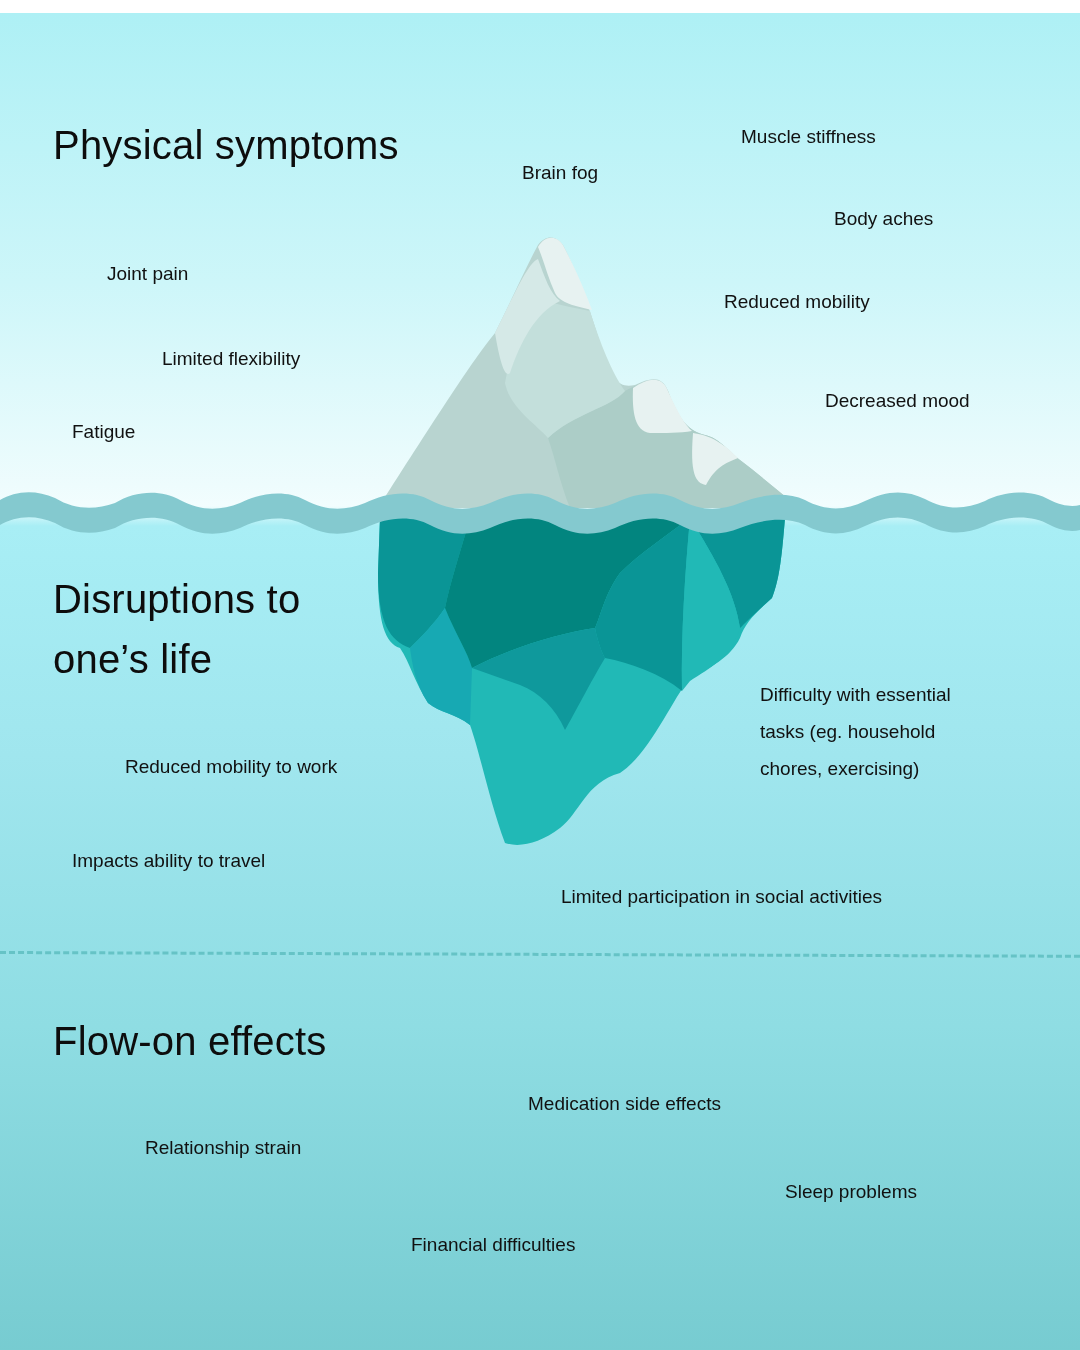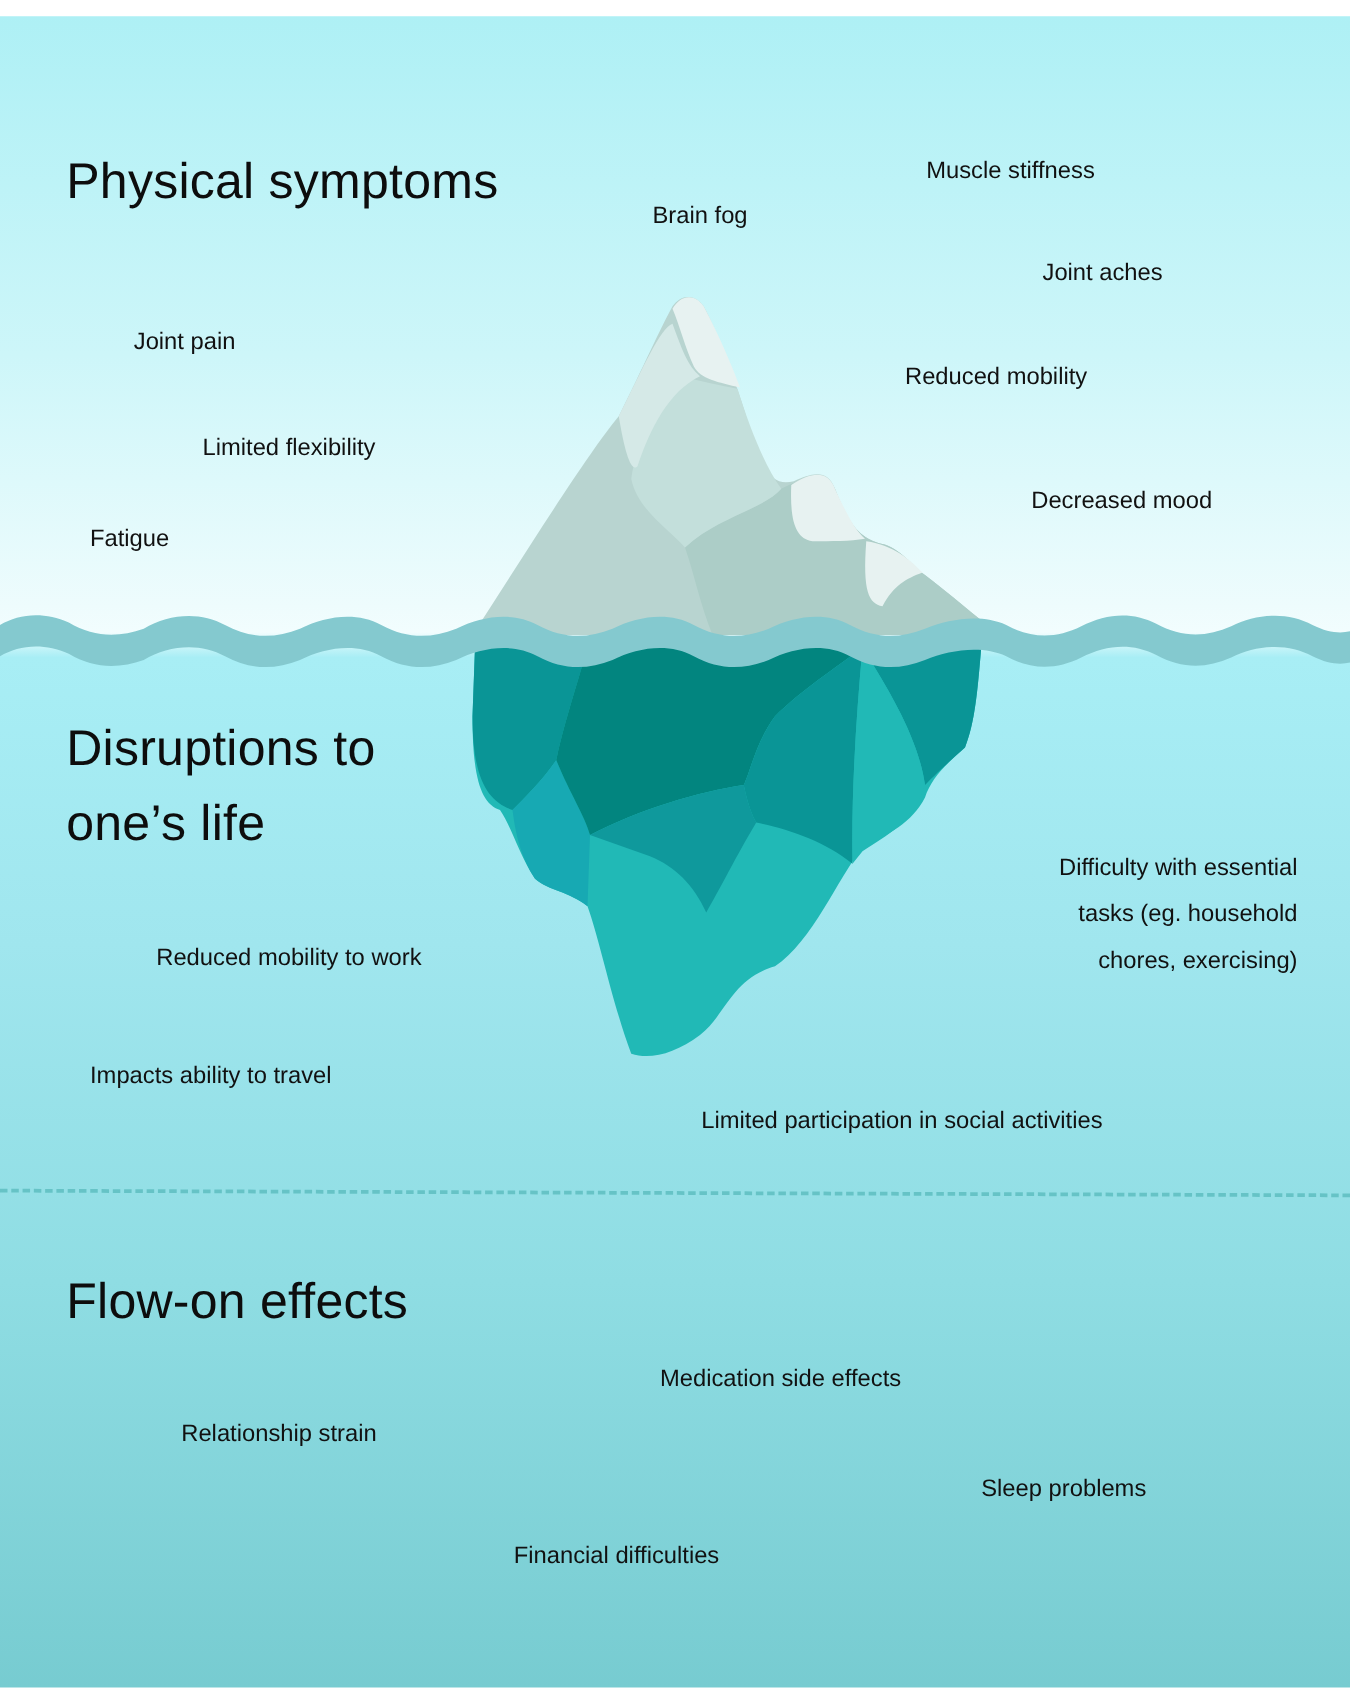--- a/index.html
+++ b/index.html
@@ -23,21 +23,21 @@
       letter-spacing: 0.2px;
       white-space: nowrap;
     }
     .item {
       position: absolute;
       font-size: 19px;
       line-height: 37px;
       color: #111;
       white-space: nowrap;
     }
-    .item.center { text-align: right; }
+    .item.center { text-align: left; }
     .divider {
       position: absolute; left: 0; top: 938px; width: 1080px; height: 0;
       border-top: 3px dashed #66c3c6;
       transform: rotate(0.2deg);
       transform-origin: left;
     }
   </style>
 </head>
 <body>
 
@@ -78,21 +78,21 @@
                L1080,517
                C1072,519 1062,518 1050,512 C1030,501 1005,503 985,513 C965,522 945,522 925,511 C905,501 885,503 865,513 C845,523 825,523 805,512 C785,503 760,507 740,515 C720,523 700,523 680,512 C660,501 635,505 615,515 C595,523 575,523 555,512 C535,501 510,505 490,515 C470,523 450,523 430,512 C410,501 385,505 365,515 C345,523 325,523 305,512 C285,501 260,505 240,515 C220,523 200,523 180,512 C160,501 135,503 115,515 C95,522 75,522 55,510 C35,501 15,503 0,512 Z" fill="#84c9cf"></path>
     </g>
   </svg>
 
   <div class="divider"></div>
 
   <div class="heading" style="left:53px; top:102px;">Physical symptoms</div>
   <div class="item" style="left:522px; top:141px;">Brain fog</div>
   <div class="item" style="left:741px; top:105px;">Muscle stiffness</div>
-  <div class="item" style="left:834px; top:187px;">Joint aches</div>
+  <div class="item" style="left:834px; top:187px;">Body aches</div>
   <div class="item" style="left:107px; top:242px;">Joint pain</div>
   <div class="item" style="left:724px; top:270px;">Reduced mobility</div>
   <div class="item" style="left:162px; top:327px;text-align:right;">Limited flexibility</div>
   <div class="item" style="left:825px; top:369px;">Decreased mood</div>
   <div class="item" style="left:72px; top:400px;">Fatigue</div>
 
   <div class="heading" style="left:53px; top:556px;">Disruptions to</div>
   <div class="heading" style="left:53px; top:616px;">one’s life</div>
   <div class="item" style="left:125px; top:735px;">Reduced mobility to work</div>
   <div class="item" style="left:72px; top:829px;text-align:right;">Impacts ability to travel</div>

